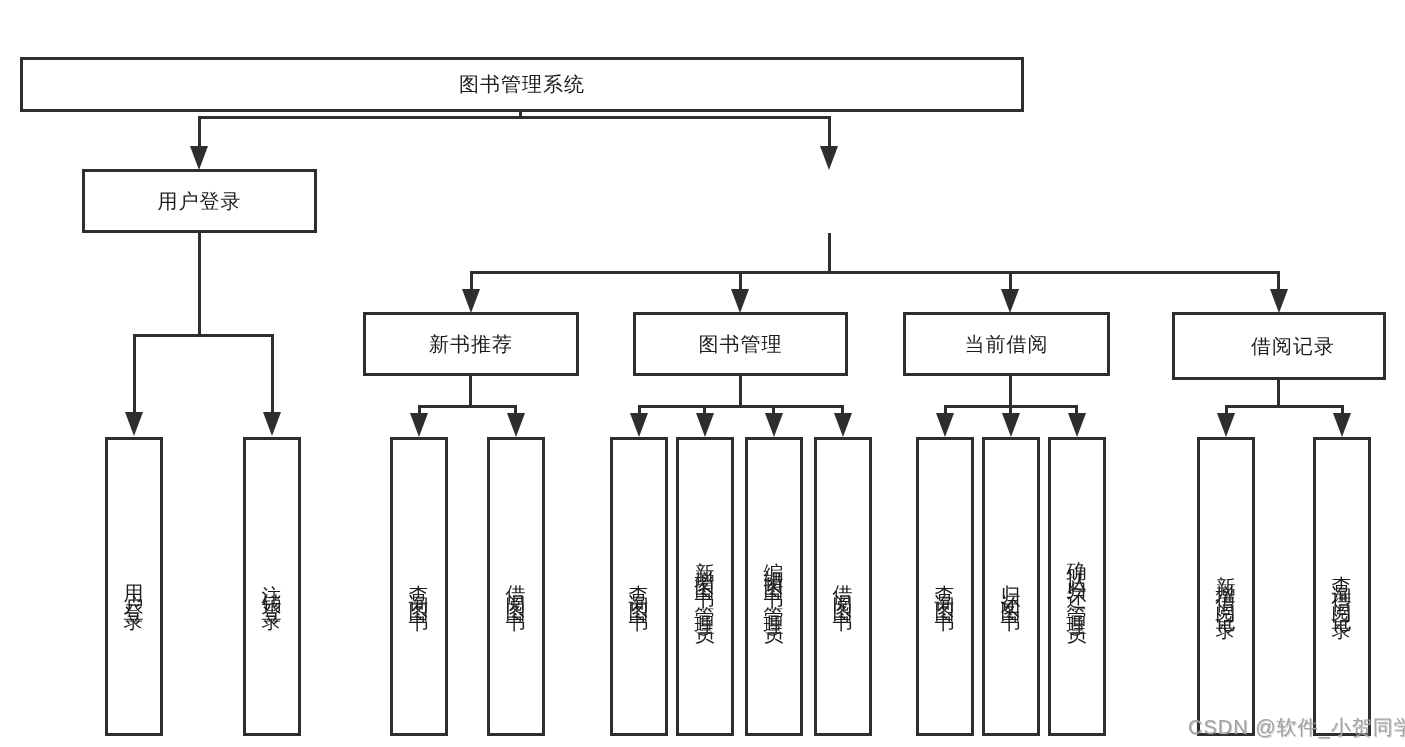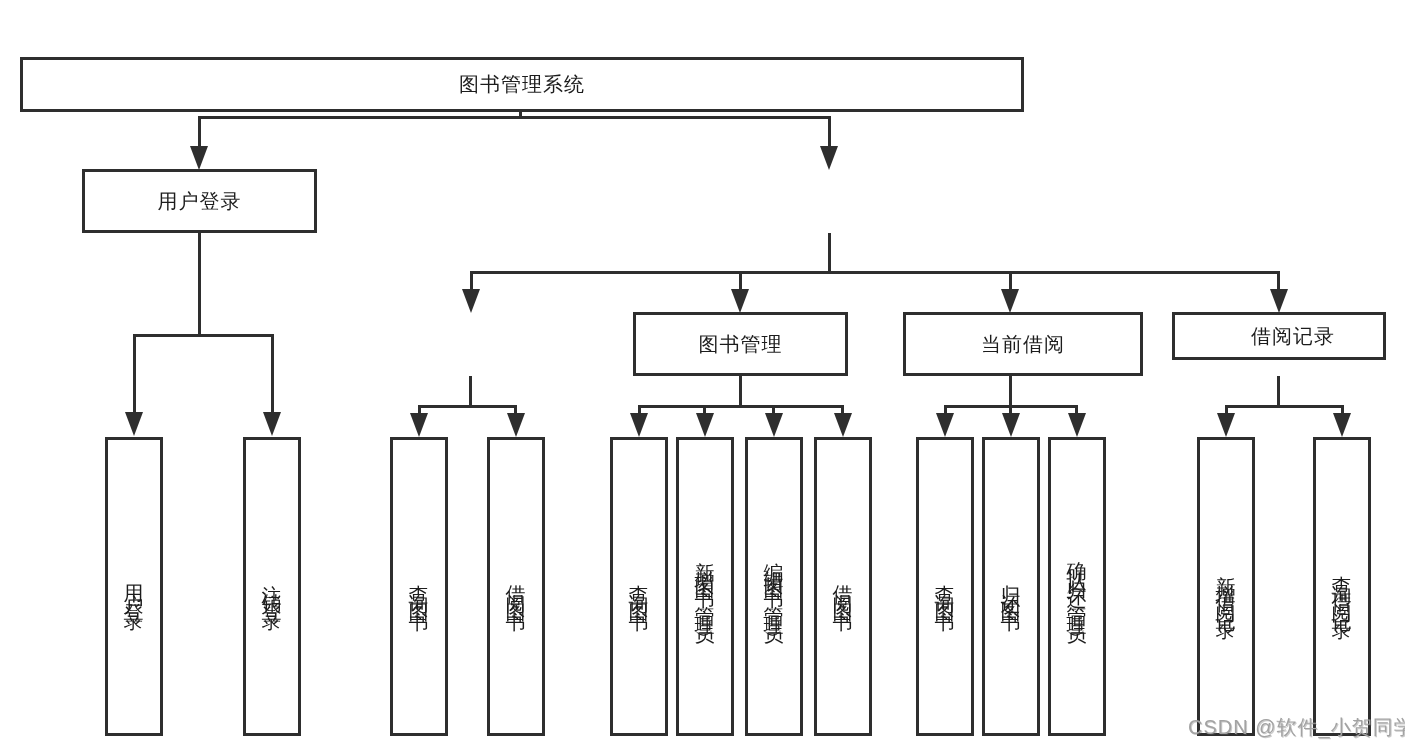--- a/index.html
+++ b/index.html
@@ -80,27 +80,30 @@
   <div class="line" style="left:470px; top:271px; width:810px; height:3px;"></div>
   <div class="line" style="left:470px; top:271px; width:3px; height:20px;"></div>
   <div class="arrow" style="left:462px; top:289px;"></div>
   <div class="line" style="left:739px; top:271px; width:3px; height:20px;"></div>
   <div class="arrow" style="left:731px; top:289px;"></div>
   <div class="line" style="left:1009px; top:271px; width:3px; height:20px;"></div>
   <div class="arrow" style="left:1001px; top:289px;"></div>
   <div class="line" style="left:1277px; top:271px; width:3px; height:20px;"></div>
   <div class="arrow" style="left:1270px; top:289px;"></div>
 
+  <div class="node" style="left:363px; top:312px; width:216px; height:64px;">
+    <span>新书推荐</span>
+  </div>
   <div class="node" style="left:633px; top:312px; width:215px; height:64px;">
     <span>图书管理</span>
   </div>
-  <div class="node" style="left:903px; top:312px; width:240px; height:64px;">
+  <div class="node" style="left:903px; top:312px; width:207px; height:64px;">
     <span>当前借阅</span>
   </div>
-  <div class="node" style="left:1172px; top:312px; width:214px; height:48px;padding-left:28px;">
+  <div class="node" style="left:1172px; top:312px; width:214px; height:68px;padding-left:28px;">
     <span>借阅记录</span>
   </div>
 
   <div class="line" style="left:198px; top:233px; width:3px; height:103px;"></div>
   <div class="line" style="left:133px; top:334px; width:141px; height:3px;"></div>
   <div class="line" style="left:133px; top:334px; width:3px; height:80px;"></div>
   <div class="arrow" style="left:125px; top:412px;"></div>
   <div class="line" style="left:271px; top:334px; width:3px; height:80px;"></div>
   <div class="arrow" style="left:263px; top:412px;"></div>
 

